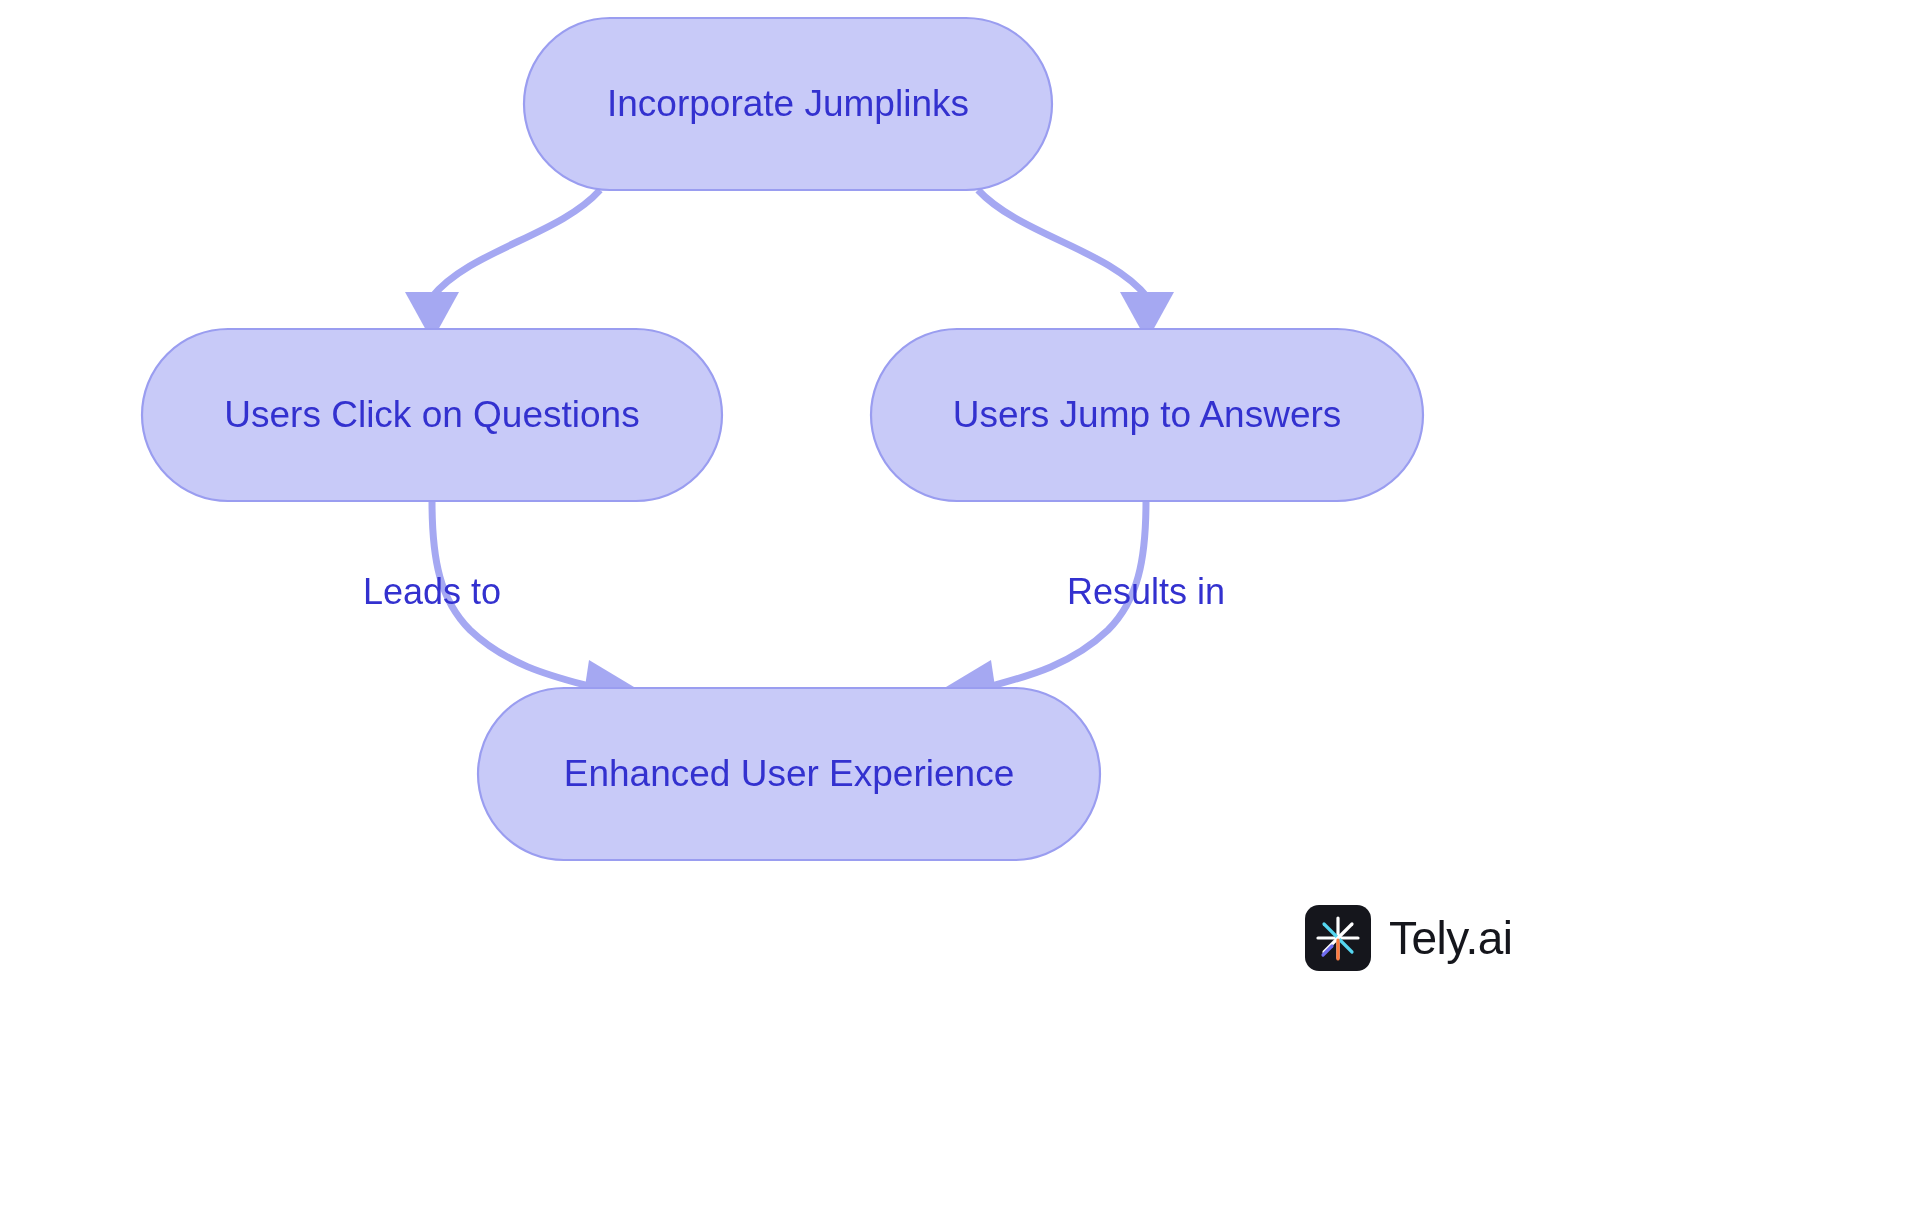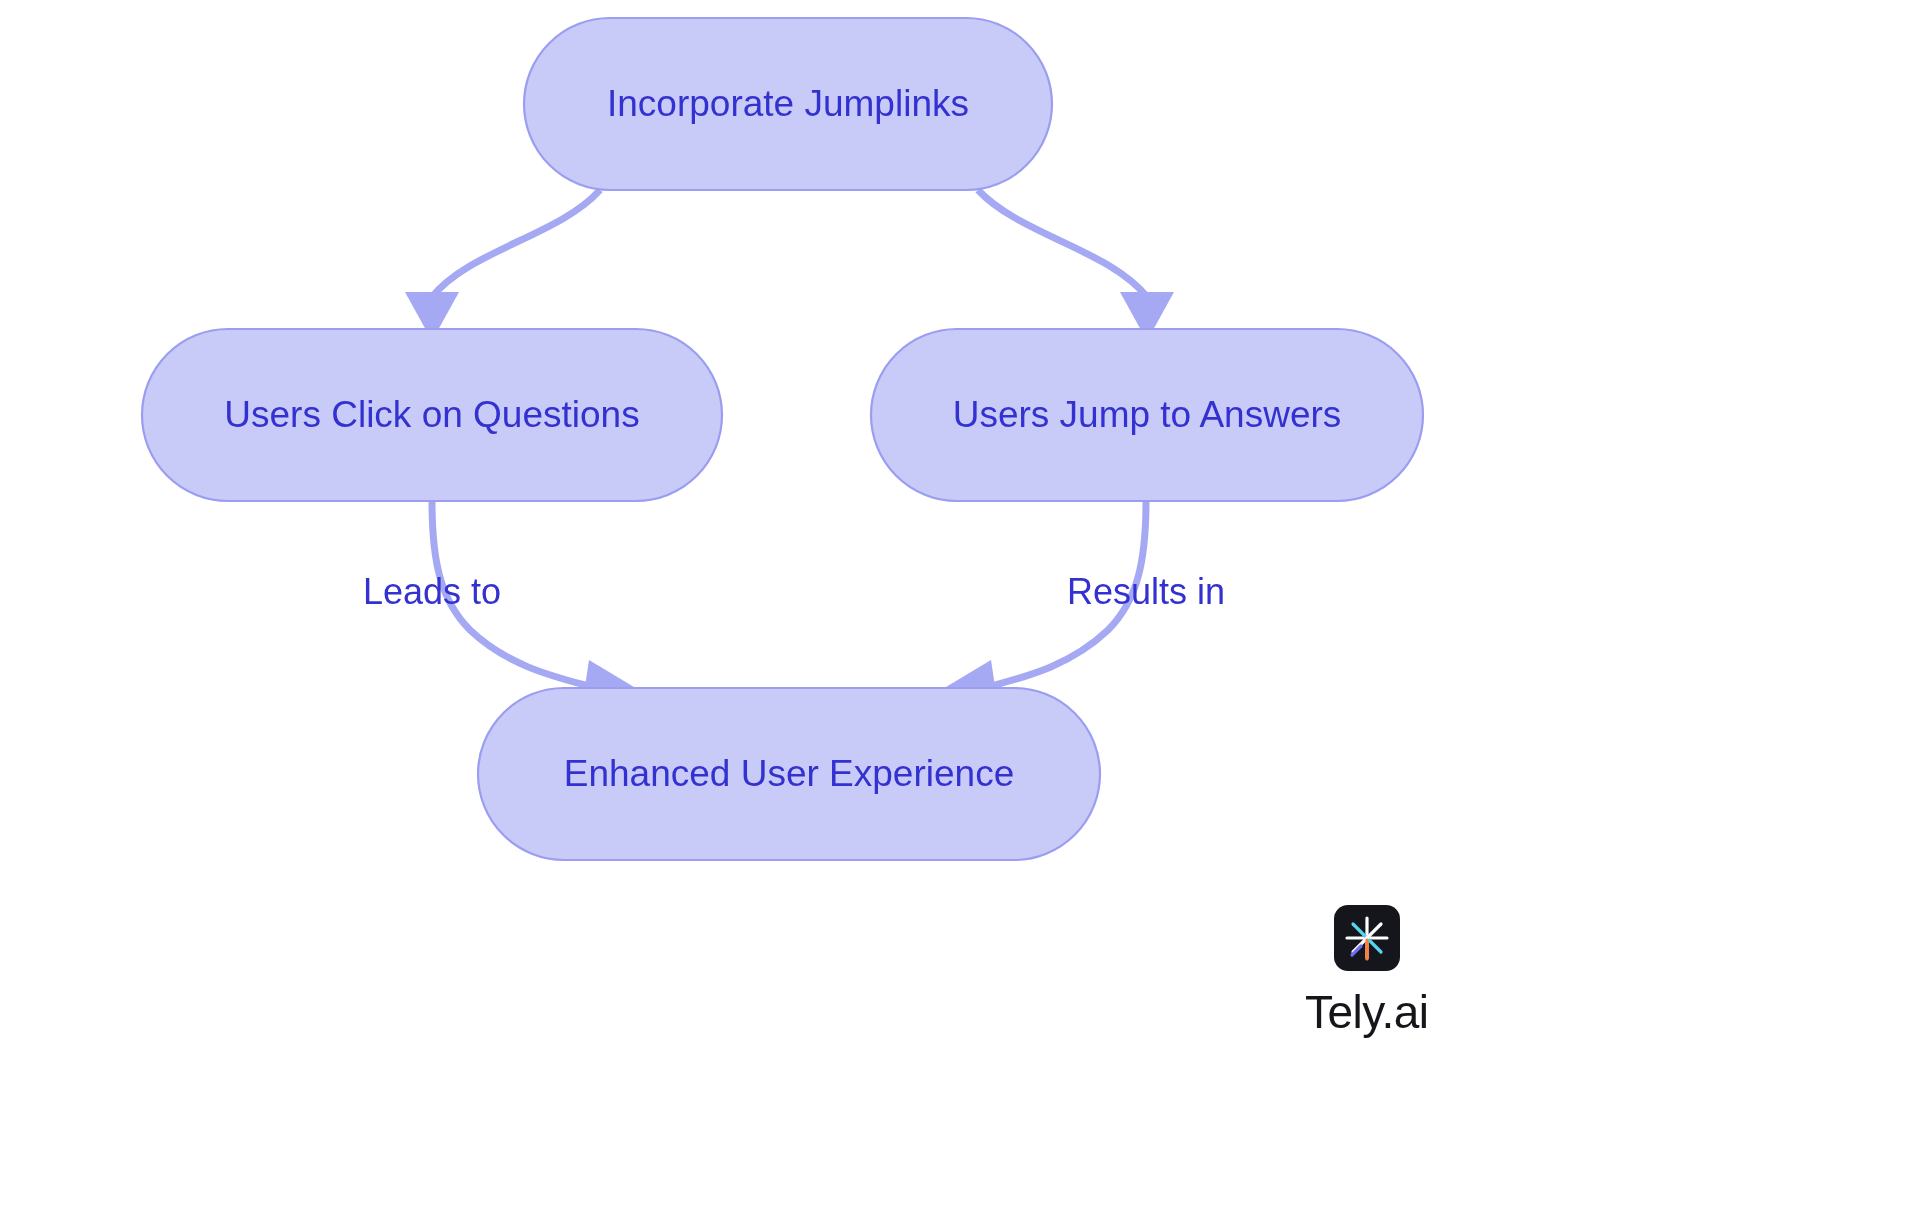--- a/index.html
+++ b/index.html
@@ -53,21 +53,20 @@
     font-family: "Liberation Sans", sans-serif;
     font-size: 36px;
     text-anchor: middle;
     dominant-baseline: middle;
   }
   .brand {
     position: absolute;
     display: flex;
     align-items: center;
     gap: 18px;
-    flex-direction: column;
   }
   .brand-mark {
     width: 66px;
     height: 66px;
     border-radius: 14px;
     background: #15161c;
     position: relative;
     flex: 0 0 auto;
   }
   .brand-name {

